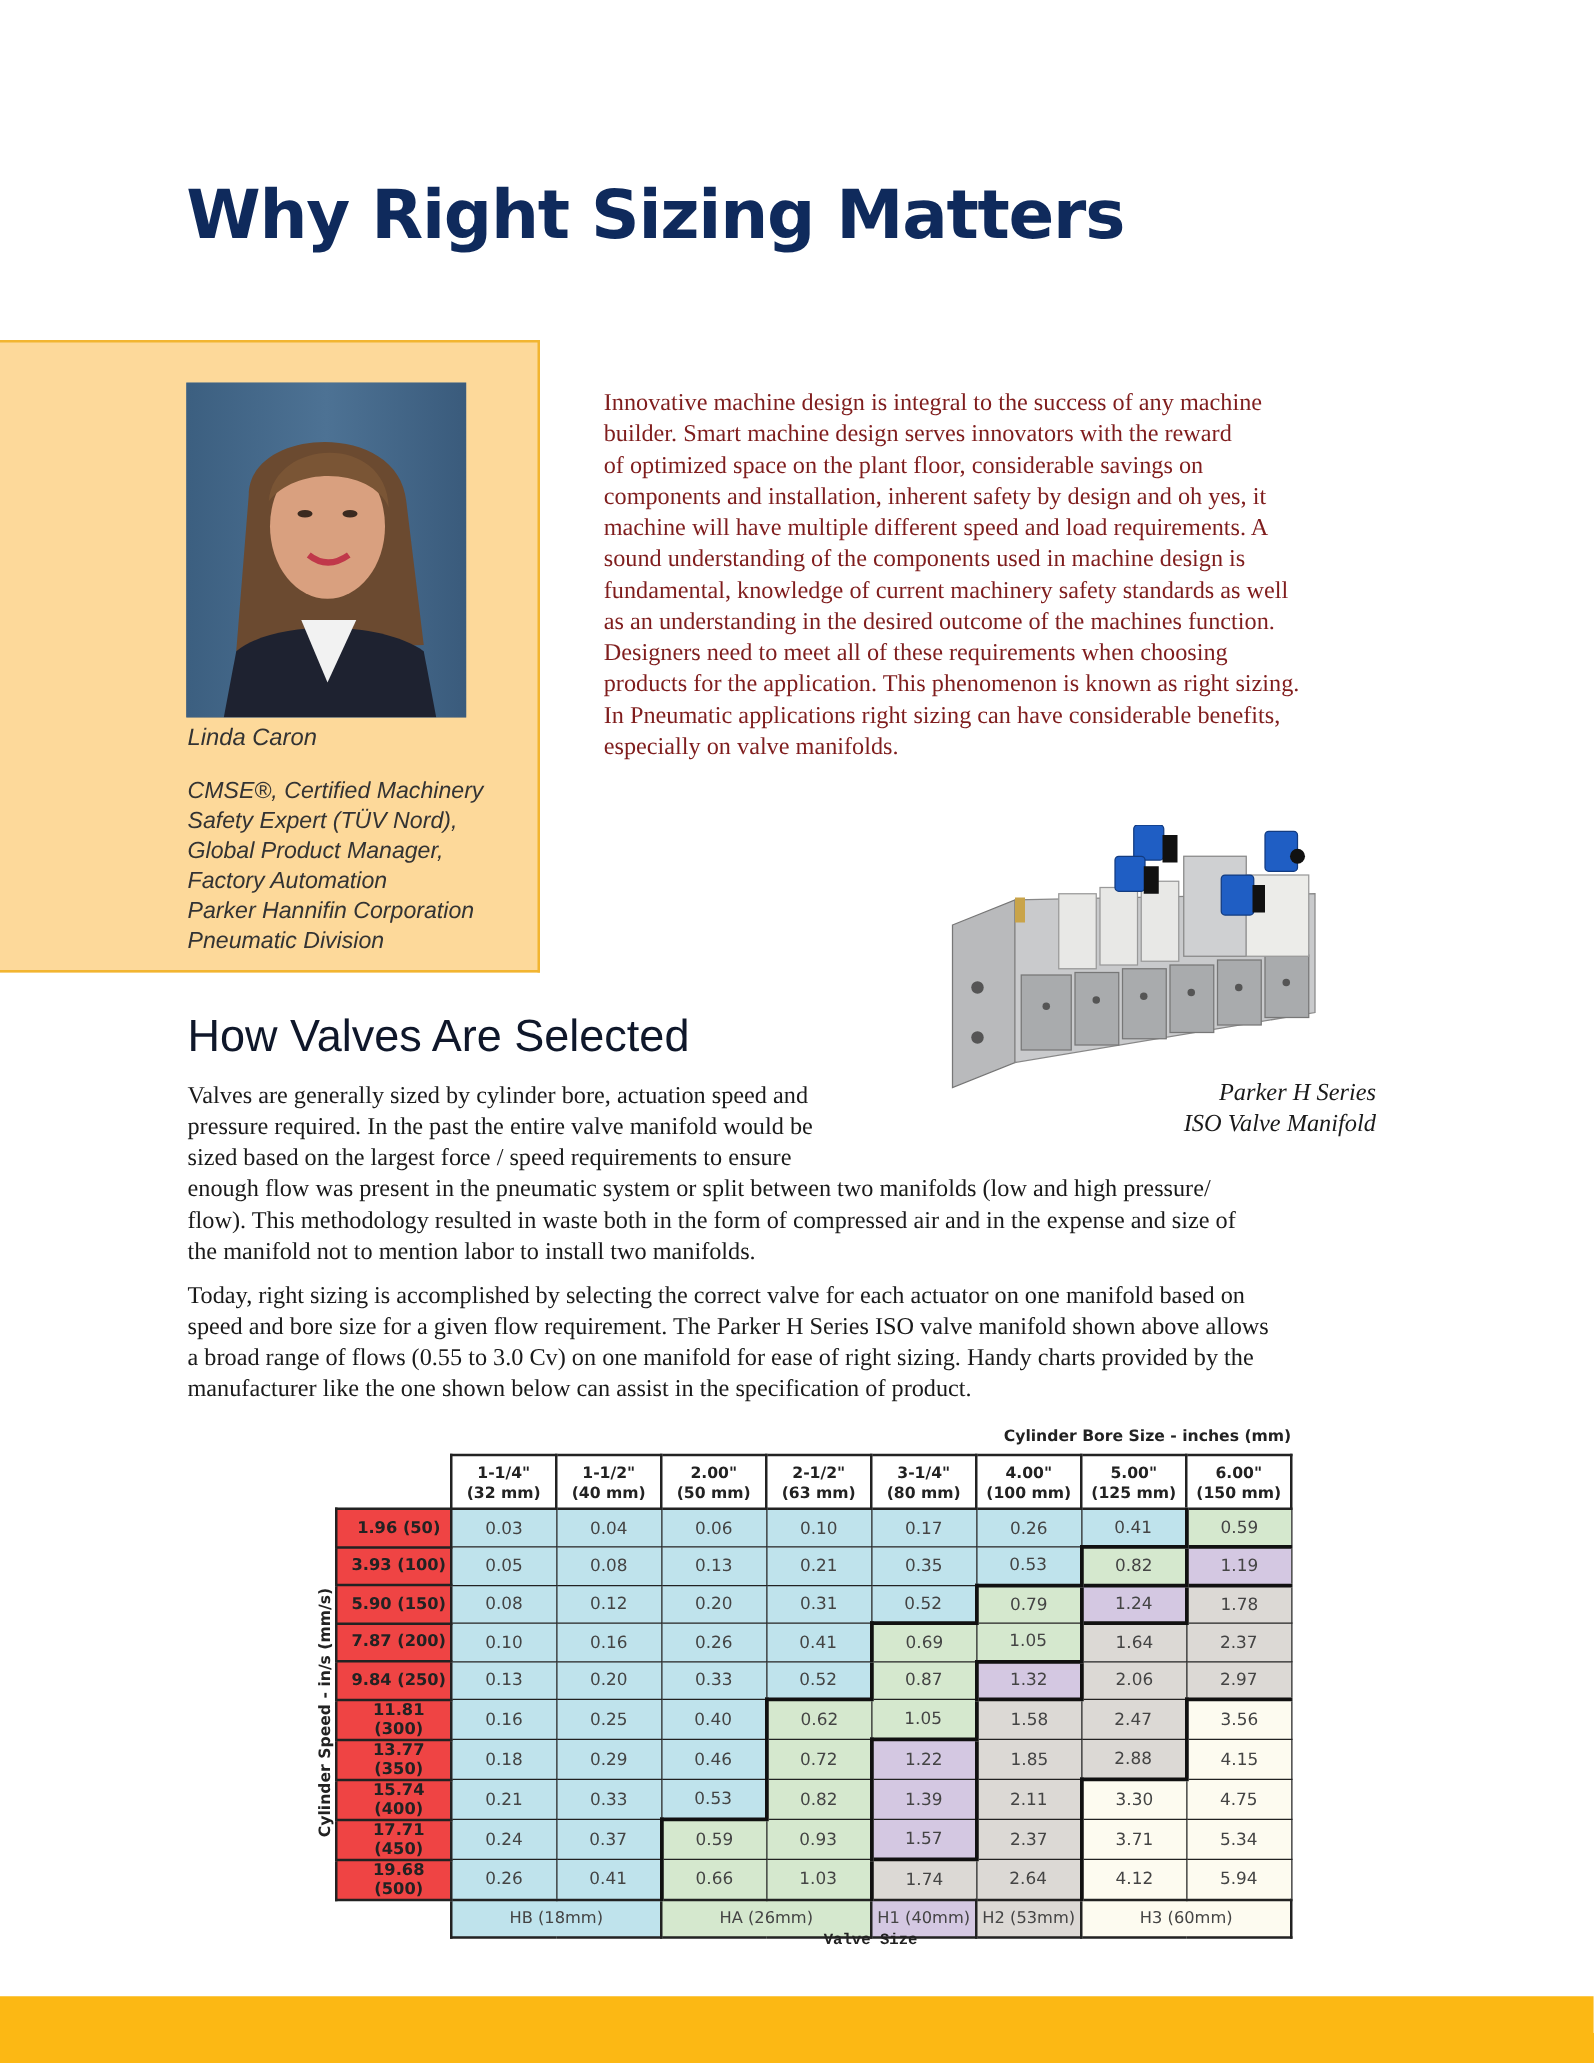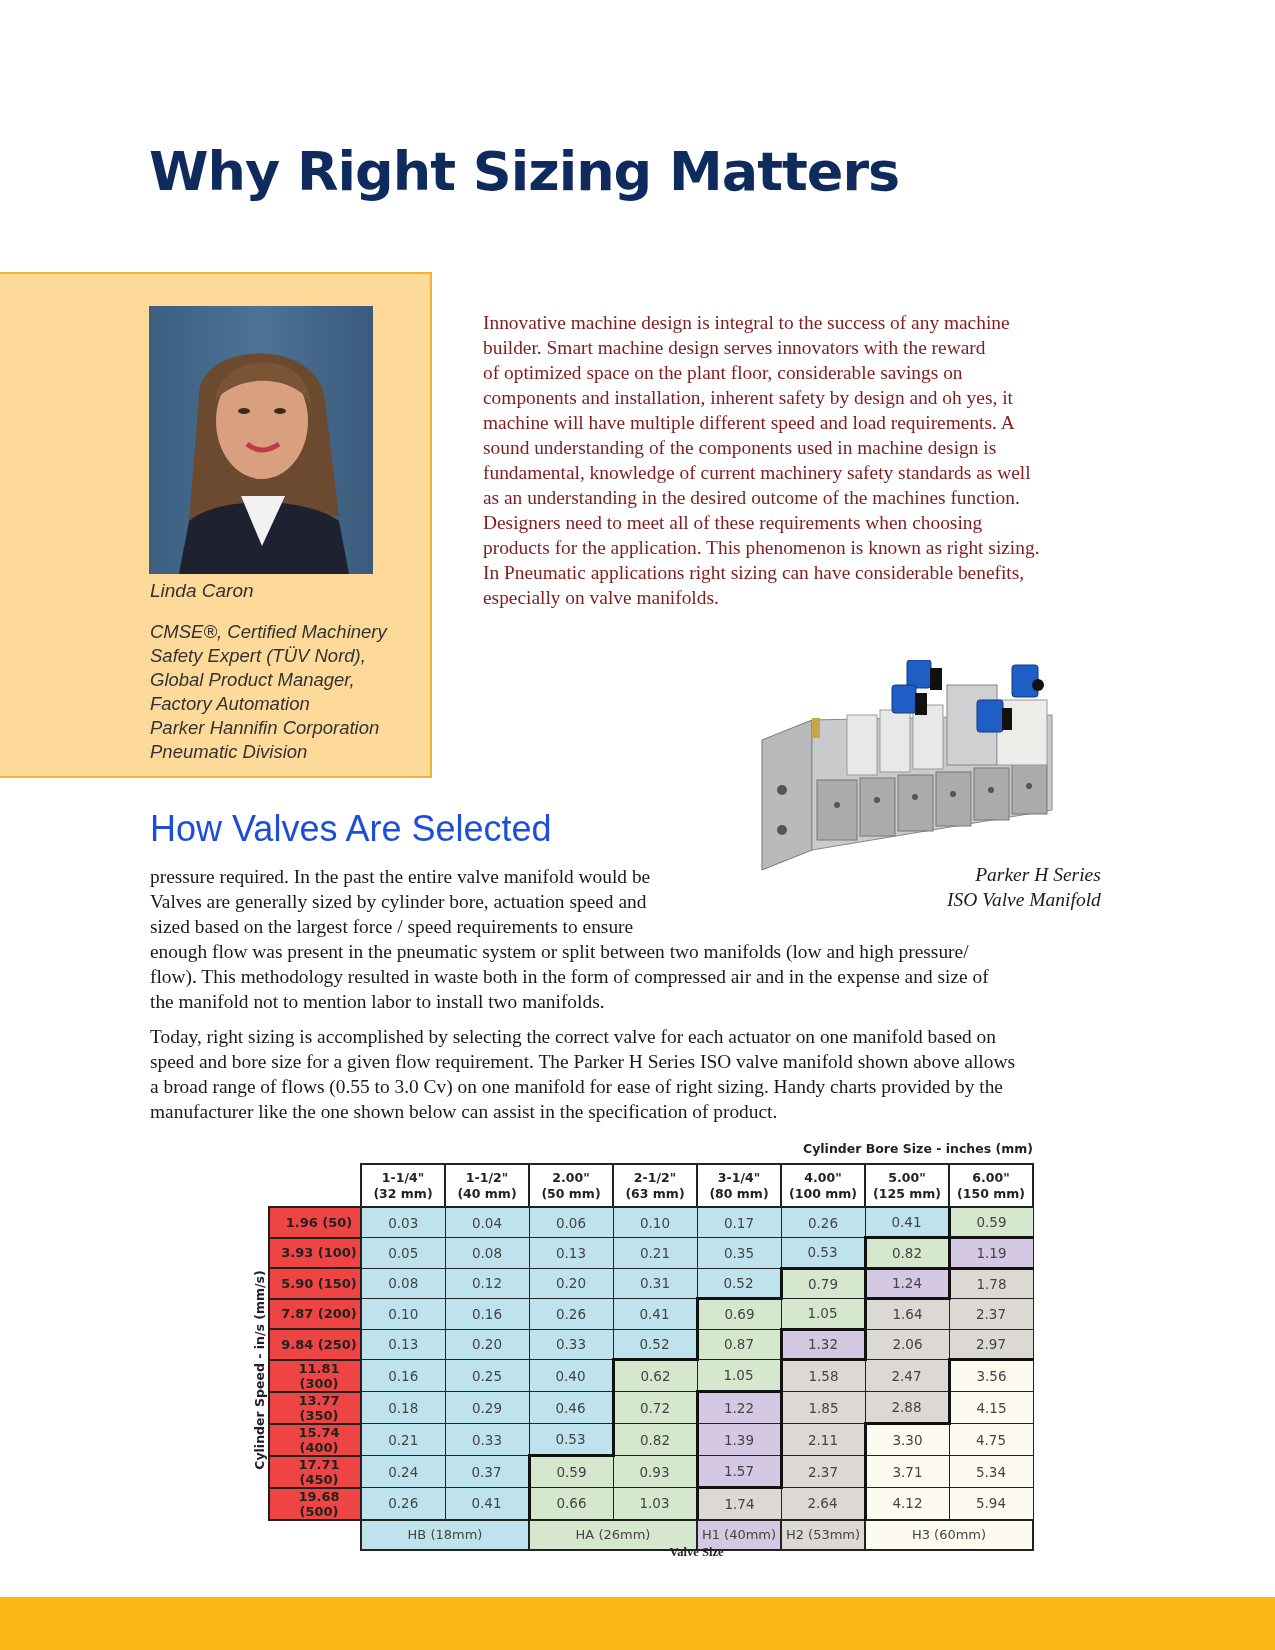--- a/index.html
+++ b/index.html
@@ -42,21 +42,21 @@
   .intro div { white-space: nowrap; }
   .valve-image {
     position: absolute; left: 752px; top: 660px; width: 340px; height: 215px;
   }
   .valve-caption {
     position: absolute; left: 947px; top: 862px;
     font-style: italic; font-size: 19.5px; line-height: 25px; color: #1a1a1a; text-align: right;
   }
   .h2 {
     position: absolute; left: 150px; top: 808px;
-    font-family: "Liberation Sans", sans-serif; font-size: 36px; color: #1d4ed8;
+    font-family: "Liberation Sans", sans-serif; font-size: 36px; color: #0f172a;
   }
   .body-p {
     position: absolute; left: 150px; width: 960px;
     font-size: 19.4px; line-height: 25px; color: #1a1a1a;
   }
   .body-p div { white-space: nowrap; }
   .p1 { top: 864px; }
   .p2 { top: 1024px; }
 
   
@@ -65,21 +65,21 @@
     font-family: "DejaVu Sans", sans-serif; font-weight: bold; font-size: 12.5px; color: #222;
   }
   .y-label {
     position: absolute; left: 252px; top: 1370px; transform-origin: left top;
     transform: translate(-0px, 0) rotate(-90deg) translateX(-50%);
     font-family: "DejaVu Sans", sans-serif; font-weight: bold; font-size: 12.5px; color: #222;
     white-space: nowrap;
   }
   .x-label {
     position: absolute; left: 360px; width: 673px; top: 1545px; text-align: center;
-    font-family: Liberation Serif, serif; font-weight: bold; font-size: 12.5px; color: #222;
+    font-family: Liberation Mono, monospace; font-weight: bold; font-size: 12.5px; color: #222;
   }
   table.sizing {
     position: absolute; left: 268px; top: 1163px;
     border-collapse: collapse;
     font-family: "DejaVu Sans", sans-serif; font-size: 13px;
   }
   table.sizing td, table.sizing th {
     border: 1.5px solid #222; padding: 0; text-align: center; box-sizing: border-box;
   }
   table.sizing th.corner { border: none; background: transparent; width: 92px; }
@@ -209,22 +209,22 @@
   </svg>
 </div>
 <div class="valve-caption">
   <div>Parker H Series</div>
   <div>ISO Valve Manifold</div>
 </div>
 
 <div class="h2">How Valves Are Selected</div>
 
 <div class="body-p p1">
+  <div>Valves are generally sized by cylinder bore, actuation speed and</div>
   <div>pressure required. In the past the entire valve manifold would be</div>
-  <div>Valves are generally sized by cylinder bore, actuation speed and</div>
   <div>sized based on the largest force / speed requirements to ensure</div>
   <div>enough flow was present in the pneumatic system or split between two manifolds (low and high pressure/</div>
   <div>flow). This methodology resulted in waste both in the form of compressed air and in the expense and size of</div>
   <div>the manifold not to mention labor to install two manifolds.</div>
 </div>
 
 <div class="body-p p2">
   <div>Today, right sizing is accomplished by selecting the correct valve for each actuator on one manifold based on</div>
   <div>speed and bore size for a given flow requirement. The Parker H Series ISO valve manifold shown above allows</div>
   <div>a broad range of flows (0.55 to 3.0 Cv) on one manifold for ease of right sizing.  Handy charts provided by the</div>

